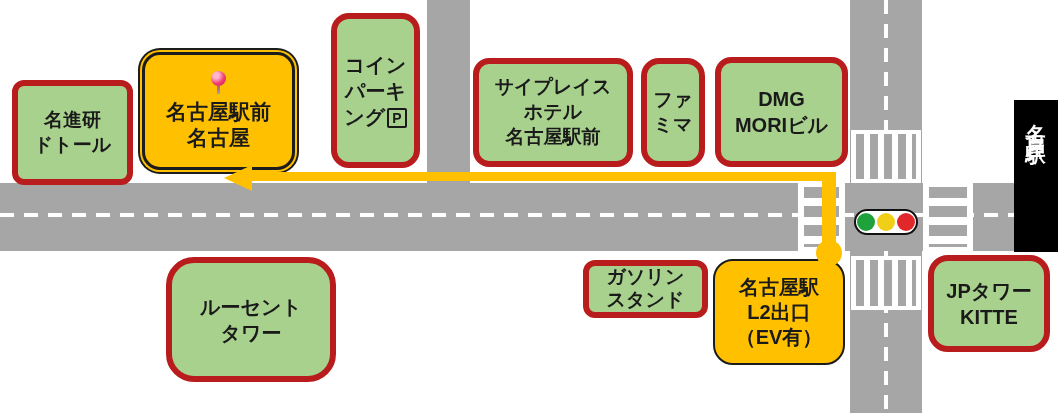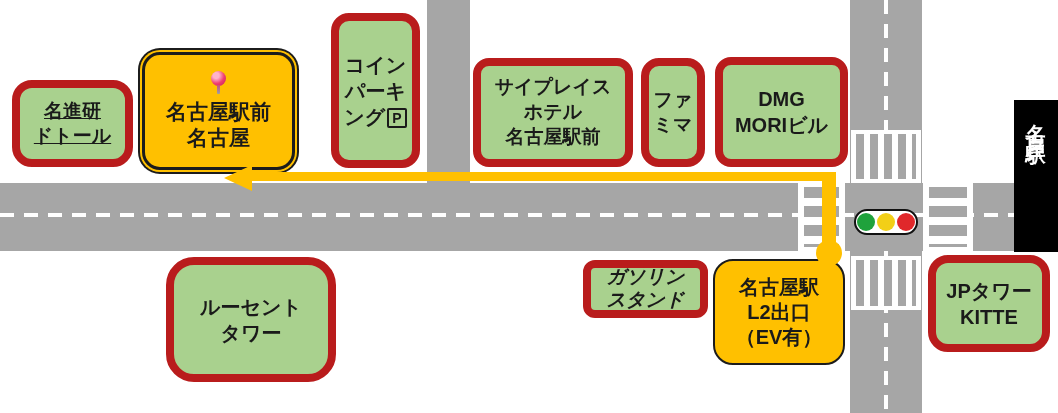--- a/index.html
+++ b/index.html
@@ -29,34 +29,34 @@
   #xwalk-n .bars,#xwalk-s .bars{left:5px;right:5px;top:4px;bottom:4px;
     background:repeating-linear-gradient(90deg,#a6a6a6 0 8px,rgba(0,0,0,0) 8px 14px);}
   #xwalk-w{left:798px;top:183px;width:47px;height:68px;}
   #xwalk-e{left:923px;top:183px;width:50px;height:68px;}
   #xwalk-w .bars,#xwalk-e .bars{left:6px;right:6px;top:4px;bottom:4px;
     background:repeating-linear-gradient(180deg,#a6a6a6 0 11px,rgba(0,0,0,0) 11px 19px);}
 
   
   .box{position:absolute;z-index:5;display:flex;flex-direction:column;align-items:center;
     justify-content:center;text-align:center;color:#1a1a1a;font-weight:600;box-sizing:border-box;}
-  .green{background:#a9d18e;border:8px solid #b91c1c;}
+  .green{background:#a9d18e;border:6px solid #b91c1c;}
   .orange{background:#ffc000;border:2px solid #1c1c1c;}
   .box-label{white-space:pre-line;}
 
-  #b-meishinken{left:12px;top:80px;width:121px;height:87px;border-radius:20px;font-size:19px;line-height:1.3;text-decoration:underline;}
+  #b-meishinken{left:12px;top:80px;width:121px;height:105px;border-radius:12px;font-size:19px;line-height:1.3;}
   #b-central{left:142px;top:52px;width:153px;height:118px;border-radius:18px;
     border:3px solid #1c1c1c;box-shadow:0 0 0 2px #ffc000,0 0 0 4px #1c1c1c;
     font-size:21px;font-weight:700;line-height:1.25;gap:3px;}
   #b-coin{left:331px;top:13px;width:89px;height:155px;border-radius:18px;font-size:20px;line-height:1.3;}
   #b-hotel{left:473px;top:58px;width:160px;height:109px;border-radius:16px;font-size:19px;line-height:1.3;}
   #b-famima{left:641px;top:58px;width:64px;height:109px;border-radius:18px;font-size:19px;line-height:1.3;}
   #b-dmg{left:715px;top:57px;width:133px;height:110px;border-radius:16px;font-size:20px;line-height:1.3;}
   #b-lucent{left:166px;top:257px;width:170px;height:125px;border-radius:28px;font-size:20px;line-height:1.3;}
-  #b-gas{left:583px;top:260px;width:125px;height:58px;border-radius:12px;font-size:19px;line-height:1.2;font-style:italic;}
+  #b-gas{left:583px;top:260px;width:125px;height:58px;border-radius:12px;font-size:19px;line-height:1.2;}
   #b-l2exit{left:713px;top:259px;width:132px;height:106px;border-radius:20px;
     font-size:20px;font-weight:700;line-height:1.25;}
   #b-jp{left:928px;top:255px;width:122px;height:97px;border-radius:20px;font-size:20px;line-height:1.3;}
 
   .p-badge{display:inline-block;border:2px solid #1a1a1a;border-radius:2px;
     font-size:14px;line-height:1;padding:1px 3px;margin-left:2px;vertical-align:1px;font-weight:700;}
 
   
   .pin{position:relative;width:16px;height:24px;margin-bottom:1px;}
   .pin-head{position:absolute;left:0;top:0;width:15px;height:15px;border-radius:50%;

